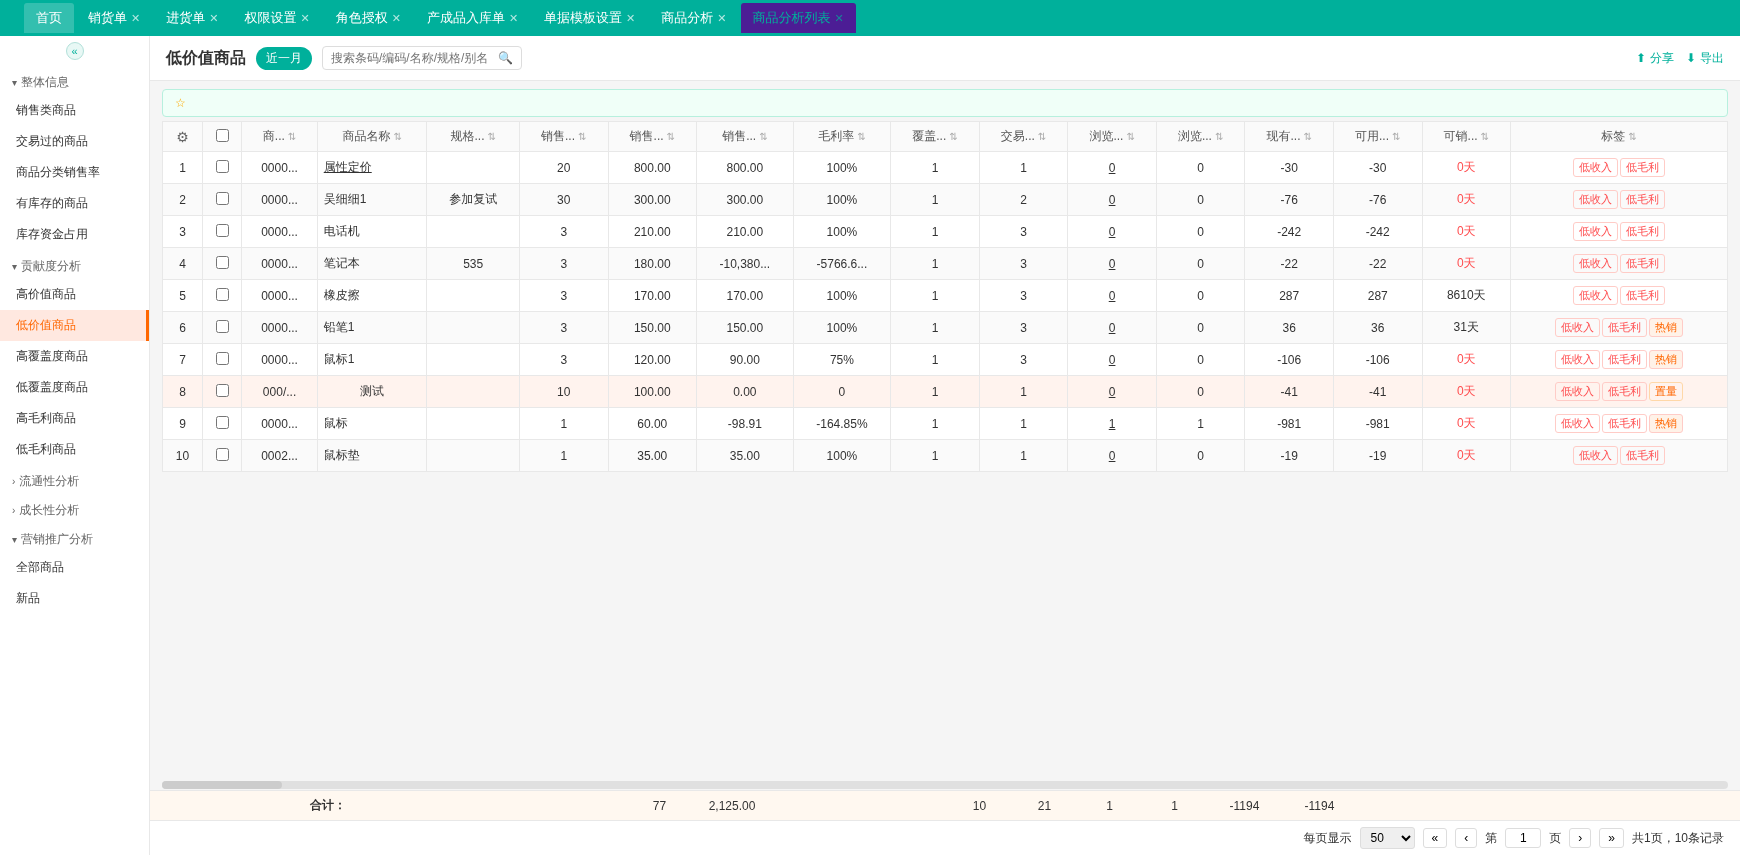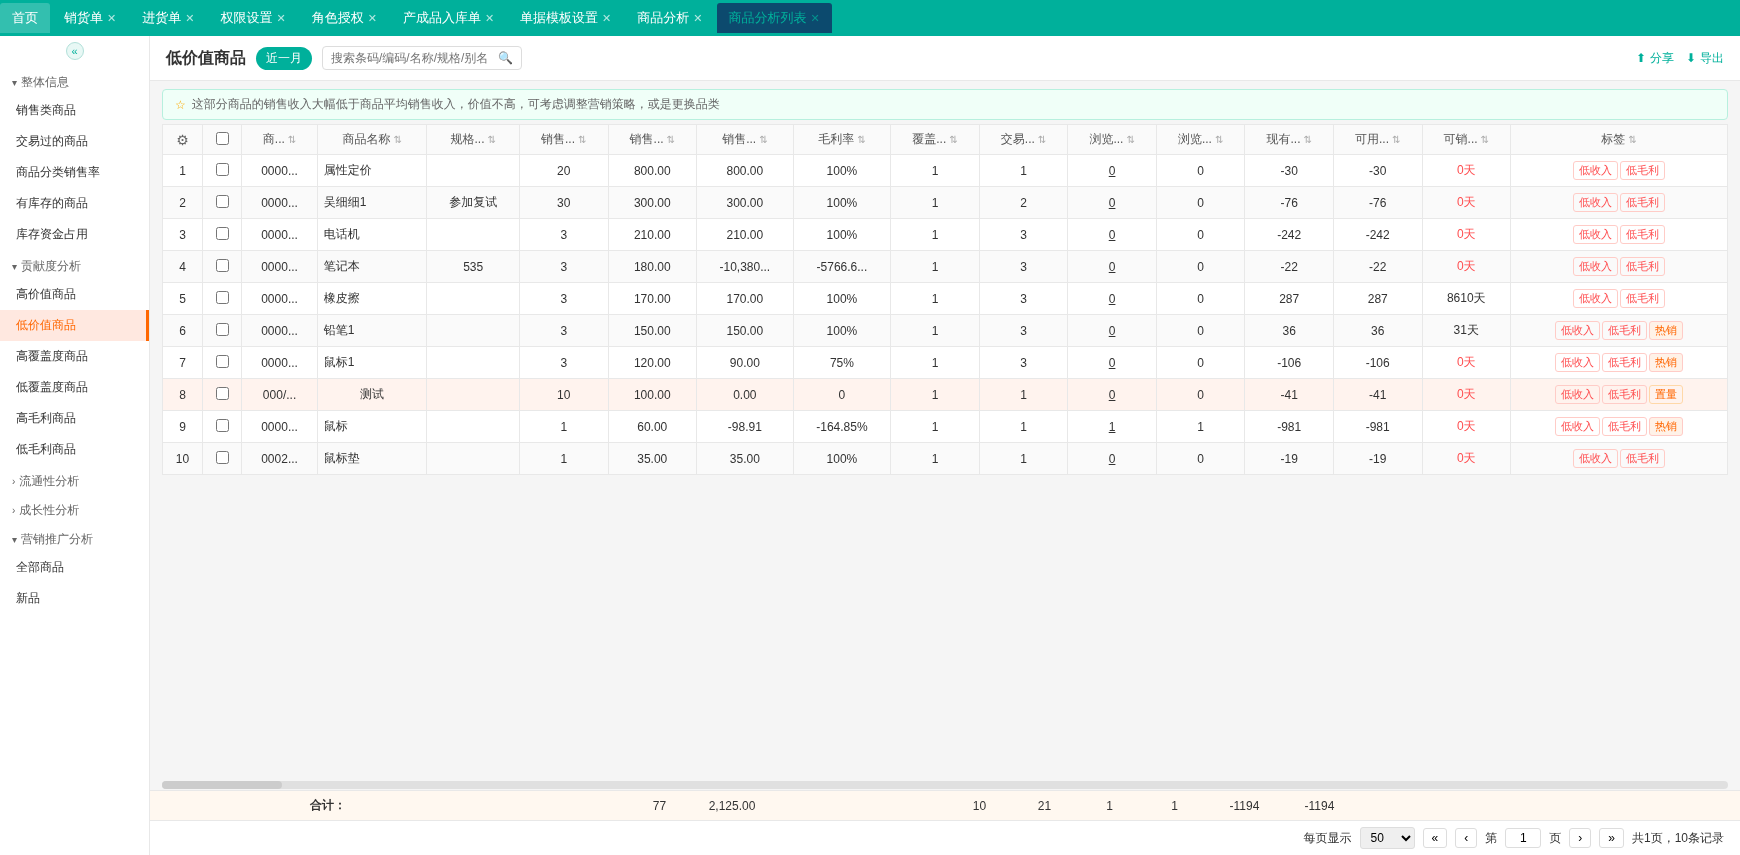--- a/index.html
+++ b/index.html
@@ -4,35 +4,35 @@
   <style>
     * { box-sizing: border-box; margin: 0; padding: 0; }
     body { font-family: 'Microsoft YaHei', Arial, sans-serif; font-size: 12px; background: #f5f5f5; color: #333; overflow: hidden; height: 855px; }
 
     
     .top-nav {
       background: #00b09b;
       height: 36px;
       display: flex;
       align-items: center;
-      padding: 0 0;
+      padding: 0 24px;
       gap: 2px;
     }
     .nav-item {
       color: #fff;
       padding: 6px 12px;
       cursor: pointer;
       font-size: 13px;
       white-space: nowrap;
       border-radius: 3px 3px 0 0;
       display: flex;
       align-items: center;
       gap: 4px;
     }
-    .nav-item.active { background: #0c4a6e; color: #00b09b; }
+    .nav-item.active { background: #4c1d95; color: #00b09b; }
     .nav-item .close-x { font-size: 11px; opacity: 0.7; }
     .nav-item.home { background: rgba(255,255,255,0.2); }
 
     
     .main-layout {
       display: flex;
       height: calc(855px - 36px);
     }
 
     
@@ -396,21 +396,20 @@
         </span>
         <span class="action-btn">
           <span>⬇</span>
           <span>导出</span>
         </span>
       </div>
     </div>
 
     <div class="notice-bar">
       <span class="notice-icon">☆</span>
-      <span>这部分商品的销售收入大幅低于商品平均销售收入，价值不高，可考虑调整营销策略，或是更换品类</span>
     </div>
 
     <div class="table-container">
       <table>
         <thead>
           <tr>
             <th><span class="gear-icon">⚙</span></th>
             <th><input type="checkbox" style=""></th>
             <th>
                 <div class="col-label">
@@ -503,21 +502,21 @@
                 </div>
               </th>
           </tr>
         </thead>
         <tbody id="table-body">
 
         <tr>
       <td>1</td>
       <td><input type="checkbox" style=""></td>
       <td>0000...</td>
-      <td style="text-align:left;">属性定价</td>
+      <td style="text-align:left;text-decoration:underline;">属性定价</td>
       <td></td>
       <td>20</td>
       <td>800.00</td>
       <td>800.00</td>
       <td>100%</td>
       <td>1</td>
       <td>1</td>
       <td><span class="zero-link">0</span></td>
       <td>0</td>
       <td>-30</td>

